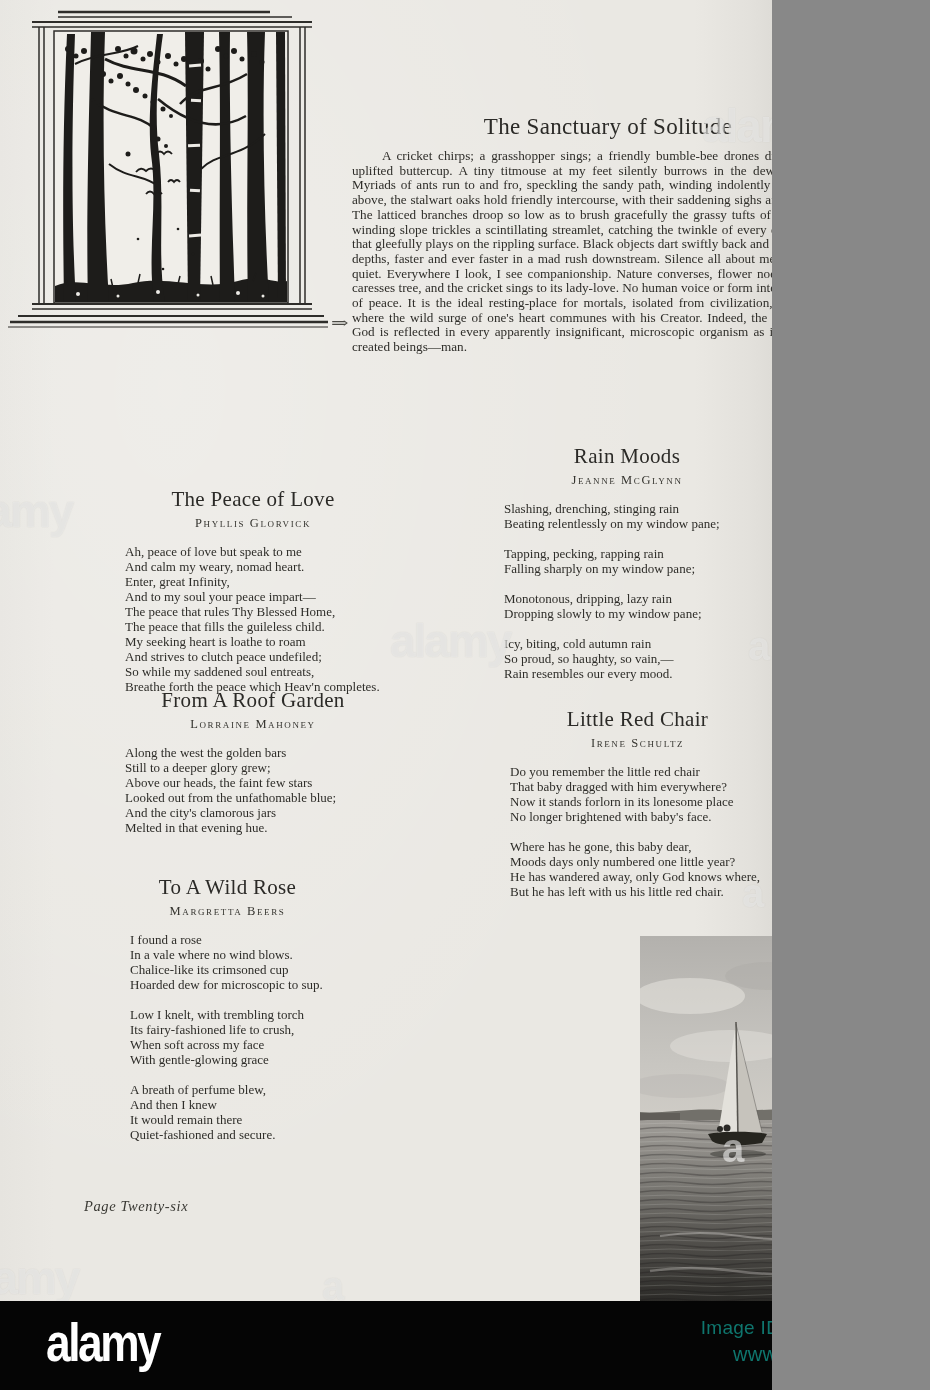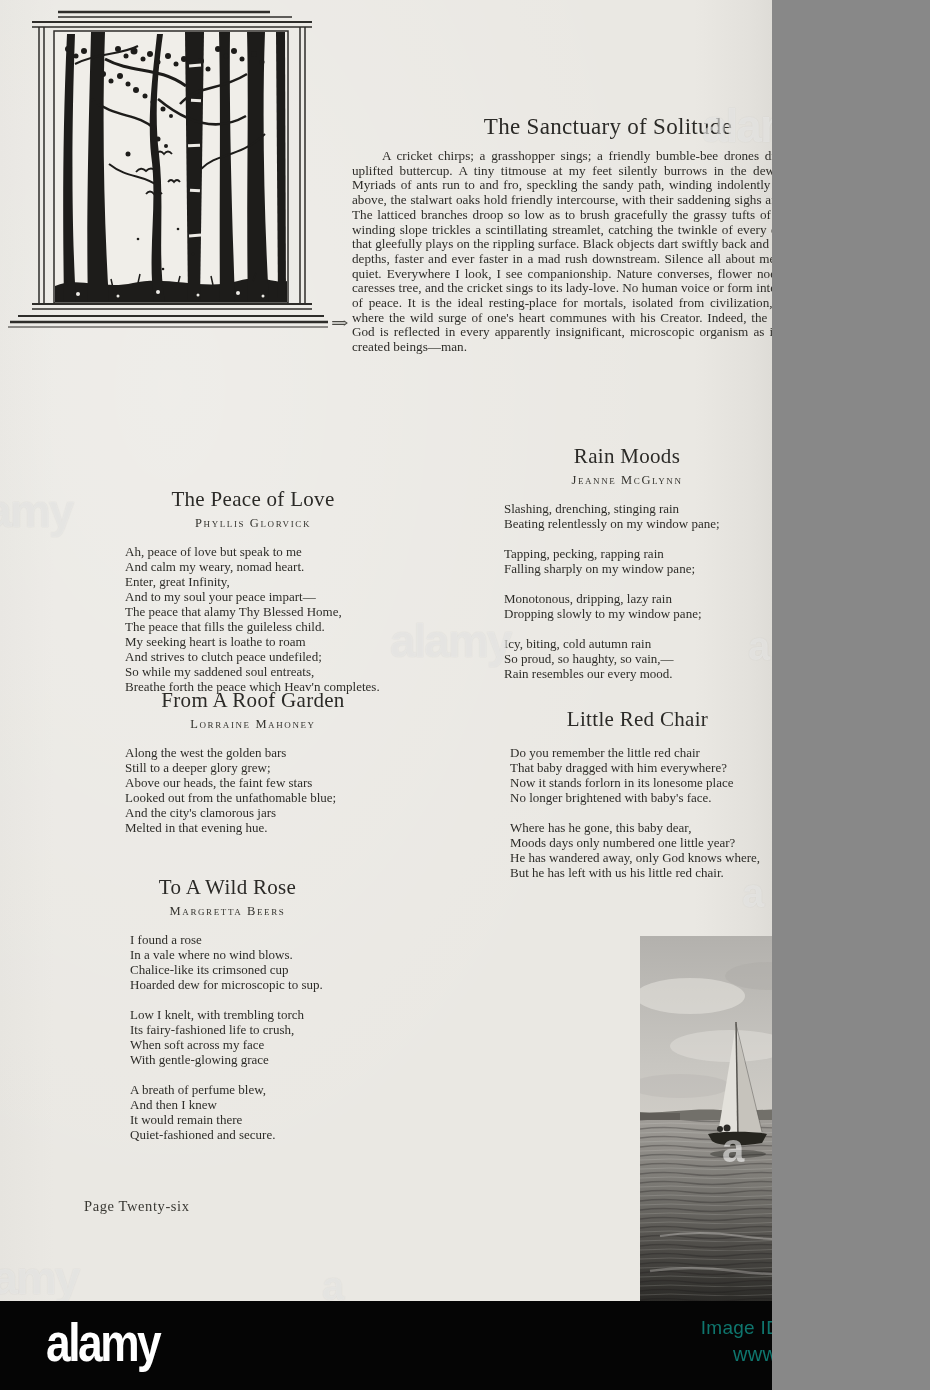--- a/index.html
+++ b/index.html
@@ -11,21 +11,21 @@
       linear-gradient(90deg,#e6e4df 0%,#eae8e3 7%,#eae8e3 90%,#e3e1dc 97%,#dedcd7 100%),
       #e9e7e2;
   }
   .sec{position:absolute;}
   .prose-title{font-size:23px;font-weight:normal;text-align:center;margin:0;letter-spacing:0.3px;}
   .sec-title{font-size:21px;font-weight:normal;text-align:center;margin:0;letter-spacing:0.3px;}
   .sec-author{font-variant:small-caps;letter-spacing:1.6px;text-align:center;font-size:12.5px;margin-top:4px;color:#35342f;}
   .prose-body{margin:9px 0 0 0;font-size:13.2px;line-height:14.7px;text-align:justify;text-indent:30px;color:#2e2d29;}
   .poem{margin-top:13px;font-size:13px;line-height:15px;white-space:nowrap;color:#2e2d29;}
   .poem-line{min-height:15px;}
-  .page-label{position:absolute;left:84px;top:1198px;font-size:14.5px;letter-spacing:0.6px;color:#3a3934;}
+  .page-label{position:absolute;left:84px;top:1198px;font-style:italic;font-size:14.5px;letter-spacing:0.6px;color:#3a3934;}
   .margin-mark{position:absolute;left:331px;top:314px;font-size:15px;color:#4a4944;transform:scaleX(1.4);transform-origin:left;}
   .illus{position:absolute;}
   
   .wm{position:absolute;font-family:"Liberation Sans","DejaVu Sans",sans-serif;font-weight:bold;
       font-size:46px;letter-spacing:-2px;color:rgba(255,255,255,0.48);
       text-shadow:0 0 1px rgba(150,148,143,0.35);pointer-events:none;line-height:1;}
   .wm-a{font-size:40px;}
   .wm-photo{color:rgba(255,255,255,0.55);text-shadow:none;}
   
   .footer{position:absolute;left:0;top:1301px;width:930px;height:89px;background:#050505;}
@@ -153,21 +153,21 @@
   <span class="margin-mark">⇒</span>
 
   <section class="sec" style="left:88px;top:447px;width:330px;margin-top:40px;">
     <h2 class="sec-title">The Peace of Love</h2>
     <div class="sec-author">Phyllis Glorvick</div>
     <div class="poem" style="padding-left:37px;">
         <div class="poem-line">Ah, peace of love but speak to me</div>
         <div class="poem-line">And calm my weary, nomad heart.</div>
         <div class="poem-line">Enter, great Infinity,</div>
         <div class="poem-line">And to my soul your peace impart—</div>
-        <div class="poem-line">The peace that alamy Thy Blessed Home,</div>
+        <div class="poem-line">The peace that rules Thy Blessed Home,</div>
         <div class="poem-line">The peace that fills the guileless child.</div>
         <div class="poem-line">My seeking heart is loathe to roam</div>
         <div class="poem-line">And strives to clutch peace undefiled;</div>
         <div class="poem-line">So while my saddened soul entreats,</div>
         <div class="poem-line">Breathe forth the peace which Heav'n completes.</div>
       </div>
   </section>
 
   <section class="sec" style="left:88px;top:688px;width:330px;">
     <h2 class="sec-title">From A Roof Garden</h2>
@@ -196,20 +196,21 @@
         <div class="poem-line">Dropping slowly to my window pane;</div>
         <div class="poem-line">&nbsp;</div>
         <div class="poem-line">Icy, biting, cold autumn rain</div>
         <div class="poem-line">So proud, so haughty, so vain,—</div>
         <div class="poem-line">Rain resembles our every mood.</div>
       </div>
   </section>
 
   <section class="sec" style="left:465px;top:707px;width:345px;">
     <h2 class="sec-title">Little Red Chair</h2>
+    <div class="sec-author">Irene Schultz</div>
     <div class="poem" style="padding-left:45px;">
         <div class="poem-line">Do you remember the little red chair</div>
         <div class="poem-line">That baby dragged with him everywhere?</div>
         <div class="poem-line">Now it stands forlorn in its lonesome place</div>
         <div class="poem-line">No longer brightened with baby's face.</div>
         <div class="poem-line">&nbsp;</div>
         <div class="poem-line">Where has he gone, this baby dear,</div>
         <div class="poem-line">Moods days only numbered one little year?</div>
         <div class="poem-line">He has wandered away, only God knows where,</div>
         <div class="poem-line">But he has left with us his little red chair.</div>

